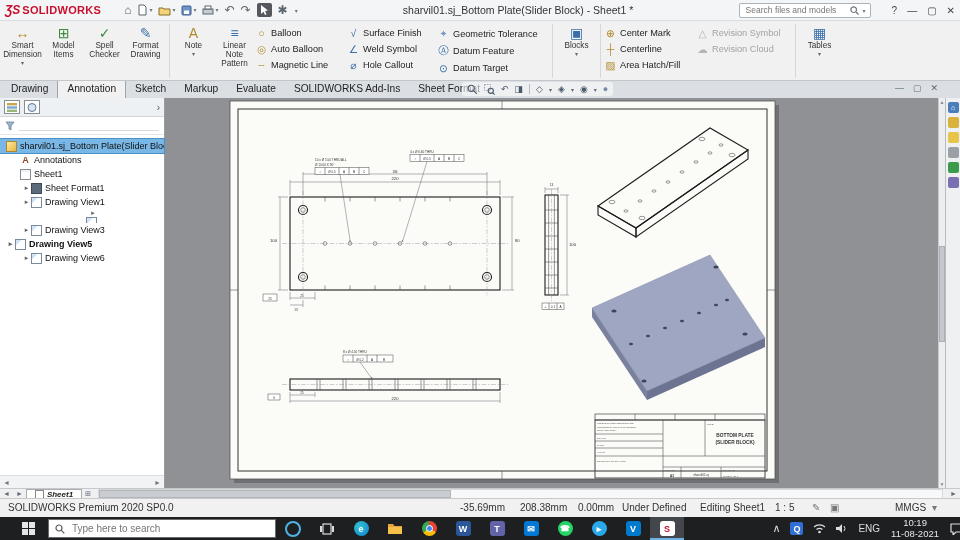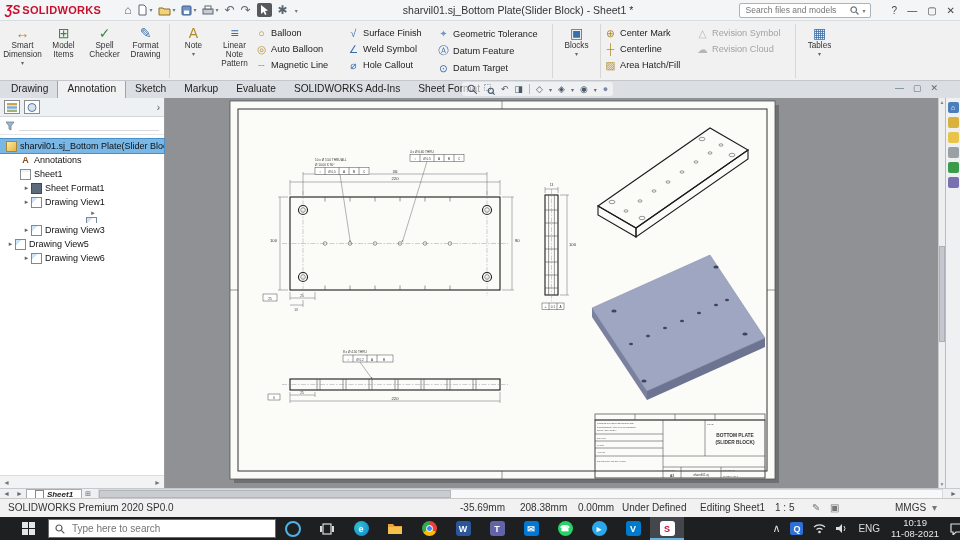--- a/index.html
+++ b/index.html
@@ -379,21 +379,21 @@
       <div class="trow" style="padding-left:22px;flex-direction:column;">
         <span class="arr">▸</span>
         <span class="ticon ic-view"></span>
         <span>Drawing View2</span>
       </div>
       <div class="trow" style="padding-left:22px;">
         <span class="arr">▸</span>
         <span class="ticon ic-view"></span>
         <span>Drawing View3</span>
       </div>
-      <div class="trow" style="">
+      <div class="trow" style="font-weight:bold;">
         <span class="arr">▸</span>
         <span class="ticon ic-view"></span>
         <span>Drawing View5</span>
       </div>
       <div class="trow" style="padding-left:22px;">
         <span class="arr">▸</span>
         <span class="ticon ic-view"></span>
         <span>Drawing View6</span>
       </div>
     </div>

